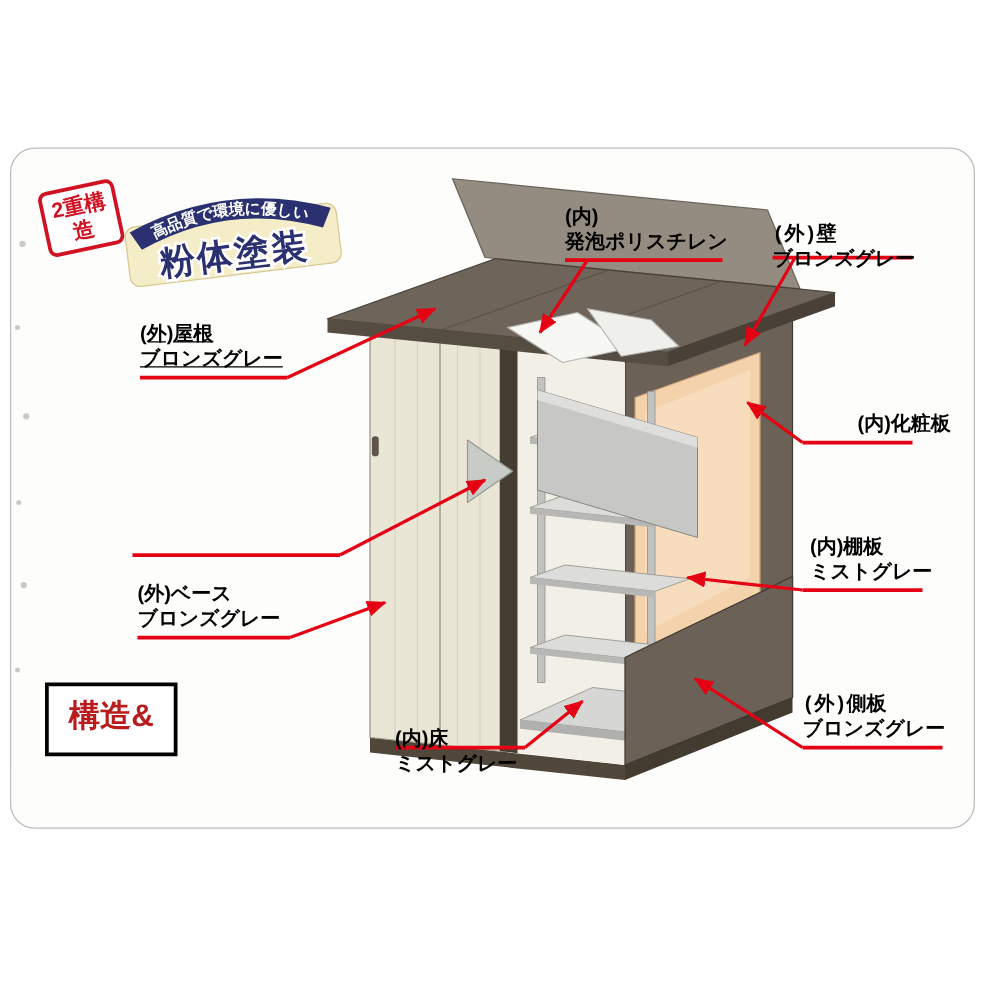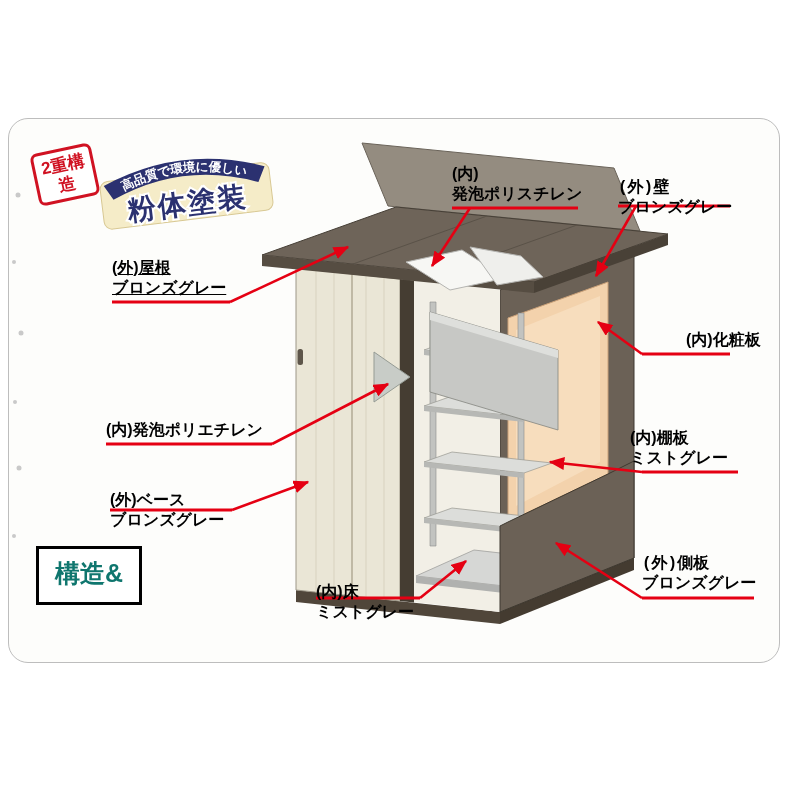--- a/index.html
+++ b/index.html
@@ -11,21 +11,21 @@
   .callout{position:absolute;font-weight:bold;font-size:16px;line-height:20px;
            color:#000;white-space:nowrap;}
   .callout span{display:block;}
   .badge-double{position:absolute;left:34px;top:148px;width:44px;background:#fff;
          border:3px solid #d01222;border-radius:7px;color:#d01222;font-weight:bold;
          font-size:17px;line-height:1.15;text-align:center;padding:4px 6px;
          word-break:break-all;transform:rotate(-12deg);}
   .stamp{position:absolute;left:96px;top:142px;width:178px;height:82px;
          transform:rotate(-7deg);}
   .title-box{position:absolute;left:36px;top:546px;background:#fff;border:3px solid #000;
-         padding:8px 16px 12px 16px;font-size:25px;font-weight:bold;line-height:1.3;color:#0f766e;}
+         padding:8px 16px 12px 16px;font-size:25px;font-weight:bold;line-height:1.3;color:#b91c1c;}
   .title-box span{display:block;}
   .ul{stroke:#e50013;stroke-width:3;fill:none;}
   .ld{stroke:#e50013;stroke-width:2.6;fill:none;marker-end:url(#arrowhead);}
 </style>
 </head>
 <body>
 
 <div class="stage">
 
   <div class="panel"></div>
@@ -154,28 +154,25 @@
     <span>(内)</span>
     <span>発泡ポリスチレン</span>
   </div>
   <div class="callout" style="left:618px;top:178px;font-family:Liberation Mono, monospace;">
     <span>(外)壁</span>
     <span>ブロンズグレー</span>
   </div>
   <div class="callout" style="left:642px;top:330px;margin-left:44px;">
     <span>(内)化粧板</span>
   </div>
-  <div class="callout" style="left:106px;top:420px;">
-    <span>(内)発泡ポリエチレン</span>
-  </div>
-  <div class="callout" style="left:630px;top:428px;">
+  <div class="callout" style="left:648px;top:428px;">
     <span>(内)棚板</span>
     <span>ミストグレー</span>
   </div>
-  <div class="callout" style="left:110px;top:466px;margin-top:24px;">
+  <div class="callout" style="left:110px;top:466px;">
     <span>(外)ベース</span>
     <span>ブロンズグレー</span>
   </div>
   <div class="callout" style="left:316px;top:582px;">
     <span>(内)床</span>
     <span>ミストグレー</span>
   </div>
   <div class="callout" style="left:642px;top:554px;font-family:Liberation Mono, monospace;">
     <span>(外)側板</span>
     <span>ブロンズグレー</span>

